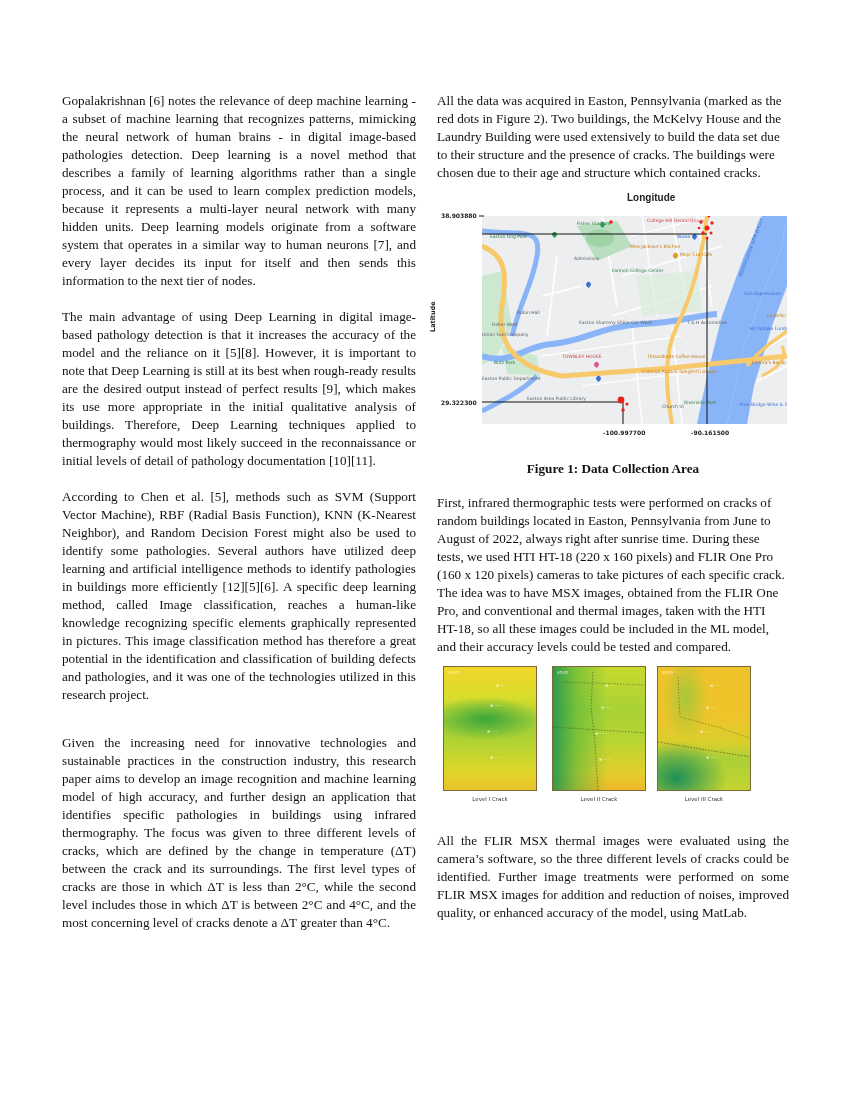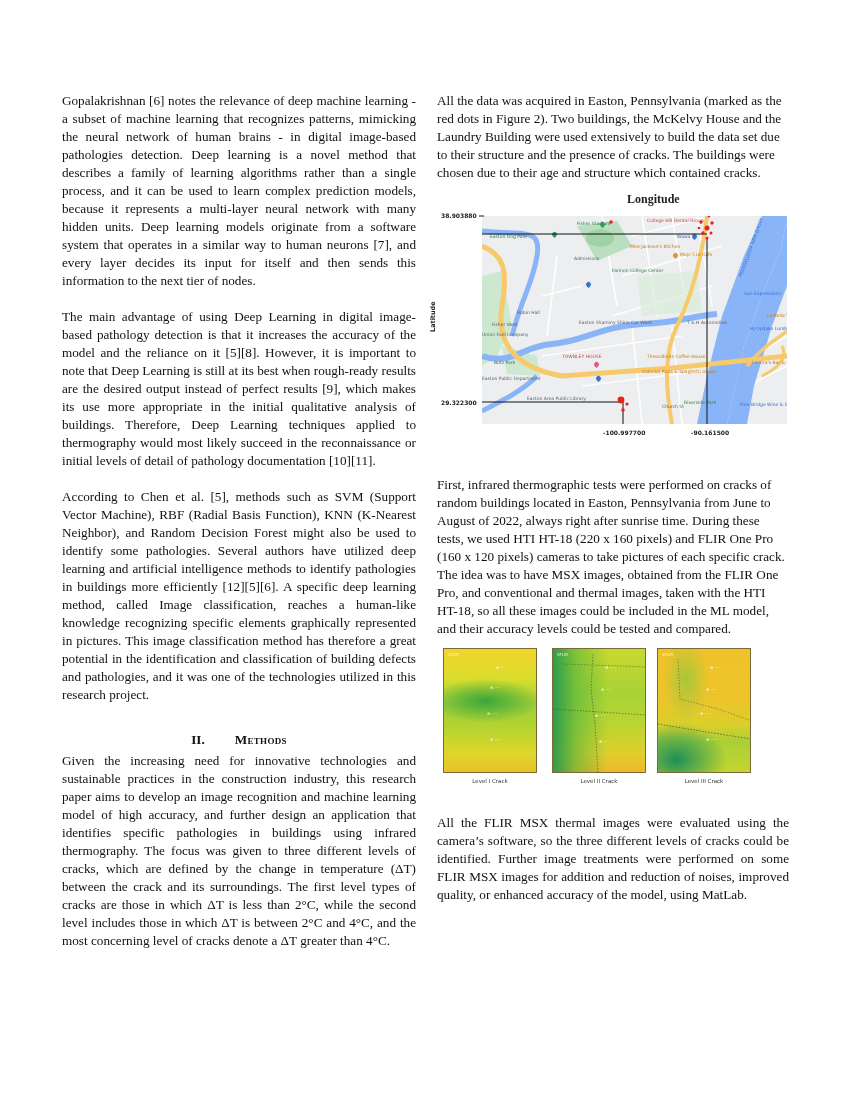--- a/index.html
+++ b/index.html
@@ -11,21 +11,21 @@
   p.just { margin: 0; font-size: 13.2px; line-height: 18px; text-align: justify; }
   p.left { margin: 0; font-size: 13.2px; line-height: 18px; text-align: left; }
   .gap { height: 18px; }
   .section-heading { text-align: center; font-size: 13.2px; margin: 0; line-height: 18px; }
   .section-heading .num { margin-right: 30px; }
   .section-heading .sc { font-variant: small-caps; letter-spacing: 0.3px; }
   .caption { text-align: center; font-weight: bold; font-size: 13.2px; line-height: 18px; margin: 0; }
 
   
   .map-fig { position: relative; width: 352px; height: 262px; margin-top: 10px; }
-  .map-lon-title { position: absolute; top: 0; left: 190px; font-family: Liberation Serif, serif; font-size: 12px; font-weight: bold; color: #222; }
+  .map-lon-title { position: absolute; top: 0; left: 190px; font-family: Liberation Sans, sans-serif; font-size: 10px; font-weight: bold; color: #222; }
   .map-lat-title { position: absolute; left: -8px; top: 140px; transform: rotate(-90deg); transform-origin: left top; font-family: "DejaVu Sans", sans-serif; font-size: 6.5px; font-weight: bold; color: #222; }
   .map-box { position: absolute; left: 45px; top: 24px; width: 305px; height: 208px; background: #eceef0; overflow: hidden; }
   .tick { position: absolute; font-family: "DejaVu Sans", sans-serif; font-size: 6px; font-weight: bold; color: #222; }
   .poi { position: absolute; font-family: "DejaVu Sans", sans-serif; font-size: 4.5px; white-space: nowrap; }
   .poi.green { color: #2e7d44; }
   .poi.gray { color: #5f6368; }
   .poi.orange { color: #c77a10; }
   .poi.red { color: #d0433b; }
   .poi.blue { color: #3b6fd0; }
   .pin { position: absolute; width: 5px; height: 5px; border-radius: 50% 50% 50% 0; transform: rotate(-45deg); }
@@ -40,23 +40,20 @@
 </head>
 <body>
 
 <div class="col col-left">
   <p class="just">Gopalakrishnan [6] notes the relevance of deep machine learning - a subset of machine learning that recognizes patterns, mimicking the neural network of human brains - in digital image-based pathologies detection. Deep learning is a novel method that describes a family of learning algorithms rather than a single process, and it can be used to learn complex prediction models, because it represents a multi-layer neural network with many hidden units. Deep learning models originate from a software system that operates in a similar way to human neurons [7], and every layer decides its input for itself and then sends this information to the next tier of nodes.</p>
   <div class="gap"></div>
   <p class="just">The main advantage of using Deep Learning in digital image-based pathology detection is that it increases the accuracy of the model and the reliance on it [5][8]. However, it is important to note that Deep Learning is still at its best when rough-ready results are the desired output instead of perfect results [9], which makes its use more appropriate in the initial qualitative analysis of buildings. Therefore, Deep Learning techniques applied to thermography would most likely succeed in the reconnaissance or initial levels of detail of pathology documentation [10][11].</p>
   <div class="gap"></div>
   <p class="just">According to Chen et al. [5], methods such as SVM (Support Vector Machine), RBF (Radial Basis Function), KNN (K-Nearest Neighbor), and Random Decision Forest might also be used to identify some pathologies. Several authors have utilized deep learning and artificial intelligence methods to identify pathologies in buildings more efficiently [12][5][6]. A specific deep learning method, called Image classification, reaches a human-like knowledge recognizing specific elements graphically represented in pictures. This image classification method has therefore a great potential in the identification and classification of building defects and pathologies, and it was one of the technologies utilized in this research project.</p>
   <div style="height:27px"></div>
-  <h2 class="section-heading">
-    <span class="num">II.</span><span class="sc">Methods</span>
-  </h2>
   <div style="height:3px"></div>
   <p class="just">Given the increasing need for innovative technologies and sustainable practices in the construction industry, this research paper aims to develop an image recognition and machine learning model of high accuracy, and further design an application that identifies specific pathologies in buildings using infrared thermography. The focus was given to three different levels of cracks, which are defined by the change in temperature (ΔT) between the crack and its surroundings. The first level types of cracks are those in which ΔT is less than 2°C, while the second level includes those in which ΔT is between 2°C and 4°C, and the most concerning level of cracks denote a ΔT greater than 4°C.</p>
 </div>
 
 <div class="col col-right">
   <p class="left">All the data was acquired in Easton, Pennsylvania (marked as the red dots in Figure 2). Two buildings, the McKelvy House and the Laundry Building were used extensively to build the data set due to their structure and the presence of cracks. The buildings were chosen due to their age and structure which contained cracks.</p>
 
   <div class="map-fig">
     <div class="map-lon-title">Longitude</div>
     <div class="map-lat-title">Latitude</div>
@@ -164,20 +161,21 @@
     <div class="tick" style="left:4px;top:20px">38.903880</div>
     <svg style="position:absolute;left:42px;top:23px" width="5" height="2">
         <line x1="0" y1="1" x2="5" y2="1" stroke="#111"></line>
       </svg>
     <div class="tick" style="left:4px;top:207px">29.322300</div>
     <div class="tick" style="left:166px;top:237px">-100.997700</div>
     <div class="tick" style="left:254px;top:237px">-90.161500</div>
   </div>
 
   <div style="height:6px"></div>
+  <p class="caption">Figure 1: Data Collection Area</p>
   <div style="height:16px"></div>
 
   <p class="left">First, infrared thermographic tests were performed on cracks of random buildings located in Easton, Pennsylvania from June to August of 2022, always right after sunrise time. During these tests, we used HTI HT-18 (220 x 160 pixels) and FLIR One Pro (160 x 120 pixels) cameras to take pictures of each specific crack. The idea was to have MSX images, obtained from the FLIR One Pro, and conventional and thermal images, taken with the HTI HT-18, so all these images could be included in the ML model, and their accuracy levels could be tested and compared.</p>
 
   <div class="thermal-fig">
     <div class="thermal-img" style="left:6px;background:
       radial-gradient(ellipse 60% 18% at 45% 42%, rgba(40,160,60,0.85), rgba(40,160,60,0) 100%),
       linear-gradient(180deg,#f2d52a 0%,#d8dd2c 25%,#9fce38 45%,#b6d430 65%,#e0d62a 85%,#e8c22a 100%);">
       <span class="flir-tag">$FLIR</span>
       <span class="spot" style="left:52px;top:16px">⊕ ·····</span>

